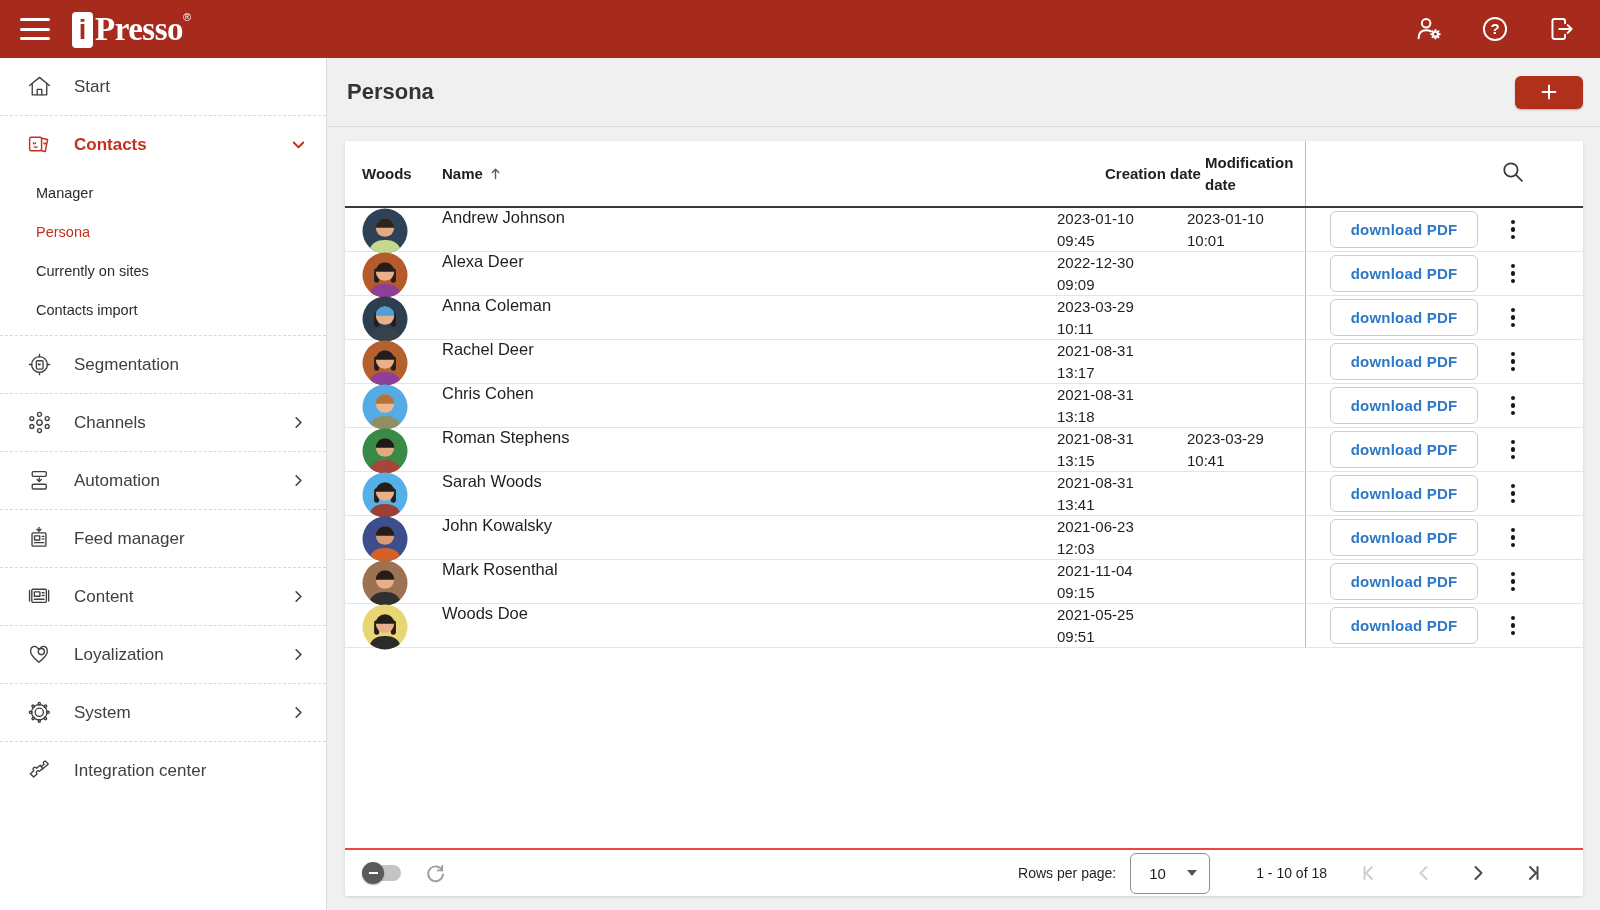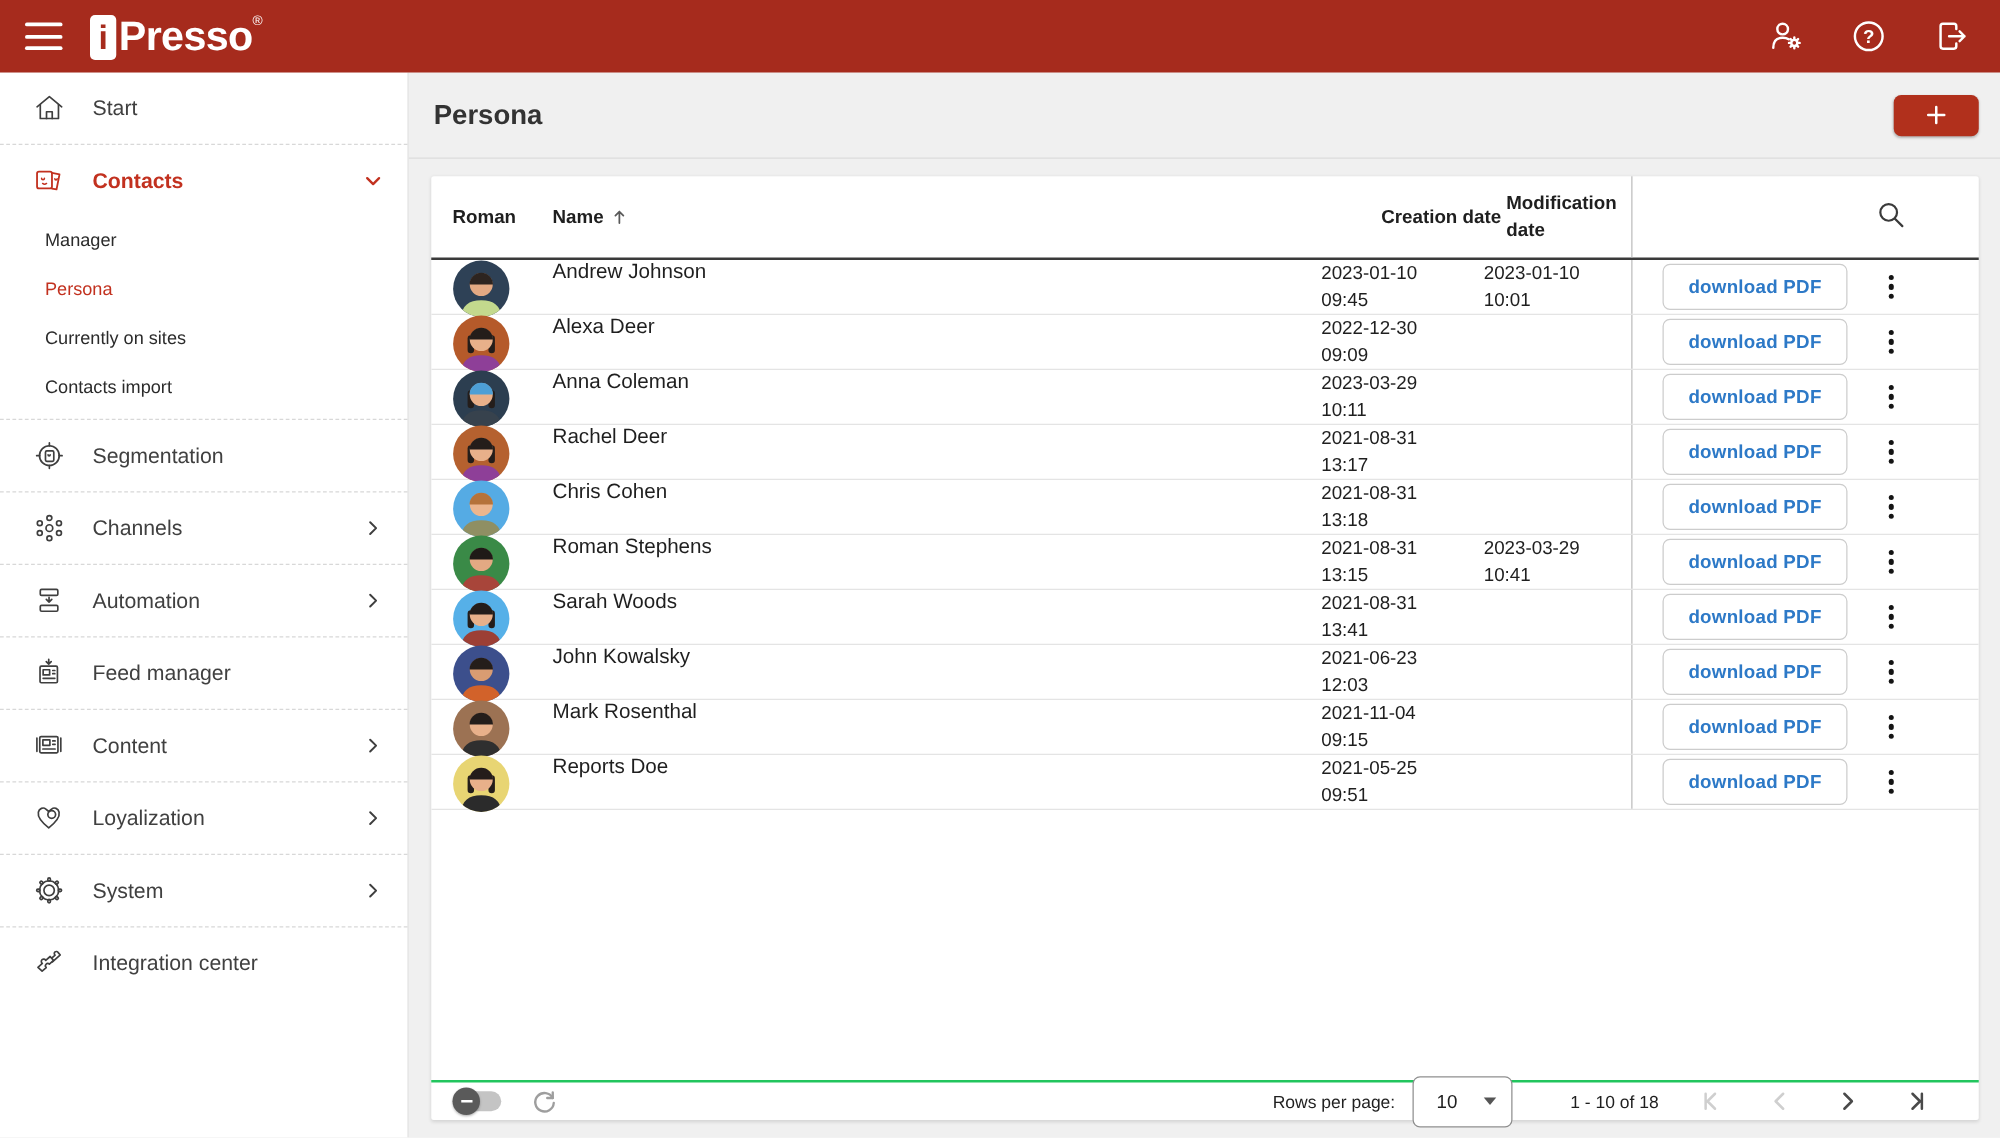--- a/index.html
+++ b/index.html
@@ -9,21 +9,21 @@
   
   .appbar { height:58px; background:#a62b1d; display:flex; align-items:center;
     padding:0 24px 0 20px; position:relative; }
   .hamburger { width:30px; height:22px; display:flex; flex-direction:column;
     justify-content:space-between; cursor:pointer; margin-right:22px; }
   .hamburger span { display:block; height:3px; border-radius:2px; background:#fff; }
   .logo { display:flex; align-items:flex-start; color:#fff; user-select:none; }
   .logo-i { width:21px; height:36px; background:#fff; border-radius:4px; color:#a62b1d;
     font-weight:bold; font-size:27px; display:flex; align-items:center; justify-content:center;
     margin-right:2px; margin-top:2px; }
-  .logo-text { font-size:33px; font-weight:bold; letter-spacing:-0.5px; line-height:38px; }
+  .logo-text { font-size:33px; font-weight:bold; letter-spacing:-0.5px; line-height:38px;font-family:Liberation Serif, serif; }
   .logo-reg { font-size:11px; margin-top:1px; }
   .appbar-right { margin-left:auto; display:flex; align-items:center; gap:36px; }
   .appbar-icon { width:30px; height:30px; display:flex; align-items:center;
     justify-content:center; cursor:pointer; }
 
   
   .layout { display:flex; height:852px; }
   .sidebar { width:327px; background:#fff; border-right:1px solid #ddd; flex:none;
     padding-top:0; }
   .side-section { }
@@ -74,21 +74,21 @@
   .dcell { font-size:15px; color:#1f1f1f; line-height:22px; }
   .pdf-btn { margin-left:24px; width:148px; height:37px; background:#fff;
     border:1px solid #ccc; border-radius:6px; color:#2d79c7; font-weight:bold;
     font-size:15px; font-family:"Liberation Sans", sans-serif; cursor:pointer;
     letter-spacing:.2px; }
   .dots { margin-left:auto; margin-right:64px; display:flex; flex-direction:column;
     gap:3px; cursor:pointer; padding:4px; }
   .dots i { width:4.5px; height:4.5px; border-radius:50%; background:#141414; }
 
   
-  .tfoot { height:32px; border-top:2px solid #22c55e; display:flex; align-items:center;
+  .tfoot { height:48px; border-top:2px solid #ef4444; display:flex; align-items:center;
     padding:0 38px 0 20px; }
   .switch { width:36px; height:16px; background:#c4c4c4; border-radius:8px;
     position:relative; cursor:pointer; }
   .switch .knob { position:absolute; left:-3px; top:-3px; width:22px; height:22px;
     border-radius:50%; background:#5a5a5a; display:flex; align-items:center;
     justify-content:center; box-shadow:0 1px 2px rgba(0,0,0,.3); }
   .switch .knob i { display:block; width:9px; height:2px; background:#fff; }
   .refresh { margin-left:22px; cursor:pointer; display:flex; align-items:center; }
   .foot-right { margin-left:auto; display:flex; align-items:center; }
   .rpp-label { font-size:14px; color:#1f1f1f; }
@@ -321,21 +321,21 @@
       <h1 class="page-title">Persona</h1>
       <button class="add-btn">
         <svg width="22" height="22" viewBox="0 0 24 24" fill="none" stroke="#fff" stroke-width="2.2" stroke-linecap="round">
           <path d="M12 5 v14 M5 12 h14"></path>
         </svg>
       </button>
     </div>
 
     <section class="card">
       <div class="thead">
-        <div class="hc col-avatar">Roman</div>
+        <div class="hc col-avatar">Woods</div>
         <div class="col-name">
           <span class="hc">Name</span>
           <svg width="17" height="17" viewBox="0 0 24 24" fill="none" stroke="#5a5a5a" stroke-width="2" stroke-linecap="round" stroke-linejoin="round">
             <path d="M12 19 V6 M12 6 l-4.5 4.5 M12 6 l4.5 4.5"></path>
           </svg>
         </div>
         <div class="hc col-cdate">Creation date</div>
         <div class="hc col-mdate">Modification date</div>
         <div class="col-actions">
           <div class="search-wrap">
@@ -623,21 +623,21 @@
     <circle cx="24" cy="24" r="23.5" fill="#e8d573"></circle>
     <g clip-path="url(#clip9)">
       <rect x="12.6" y="17" width="5.4" height="15" rx="2.7" fill="#241d1a"></rect>
     <rect x="30" y="17" width="5.4" height="15" rx="2.7" fill="#241d1a"></rect>
       <path d="M7 50 Q7 33.5 24 33.5 Q41 33.5 41 50 Z" fill="#2b2b2b"></path>
       <circle cx="24" cy="20.5" r="9.6" fill="#e8b08a"></circle>
       <path d="M14.2 20.5 a9.8 9.8 0 0 1 19.6 0 z" fill="#241d1a"></path>
     </g>
               </svg></div>
             <div class="col-name">
-              <span class="name">Reports Doe</span>
+              <span class="name">Woods Doe</span>
             </div>
             <div class="dcell col-cdate">2021-05-25<br>09:51</div>
             <div class="dcell col-mdate"></div>
             <div class="col-actions">
               <button class="pdf-btn">download PDF</button>
               <div class="dots">
                 <i></i>
                 <i></i>
                 <i></i>
               </div>

